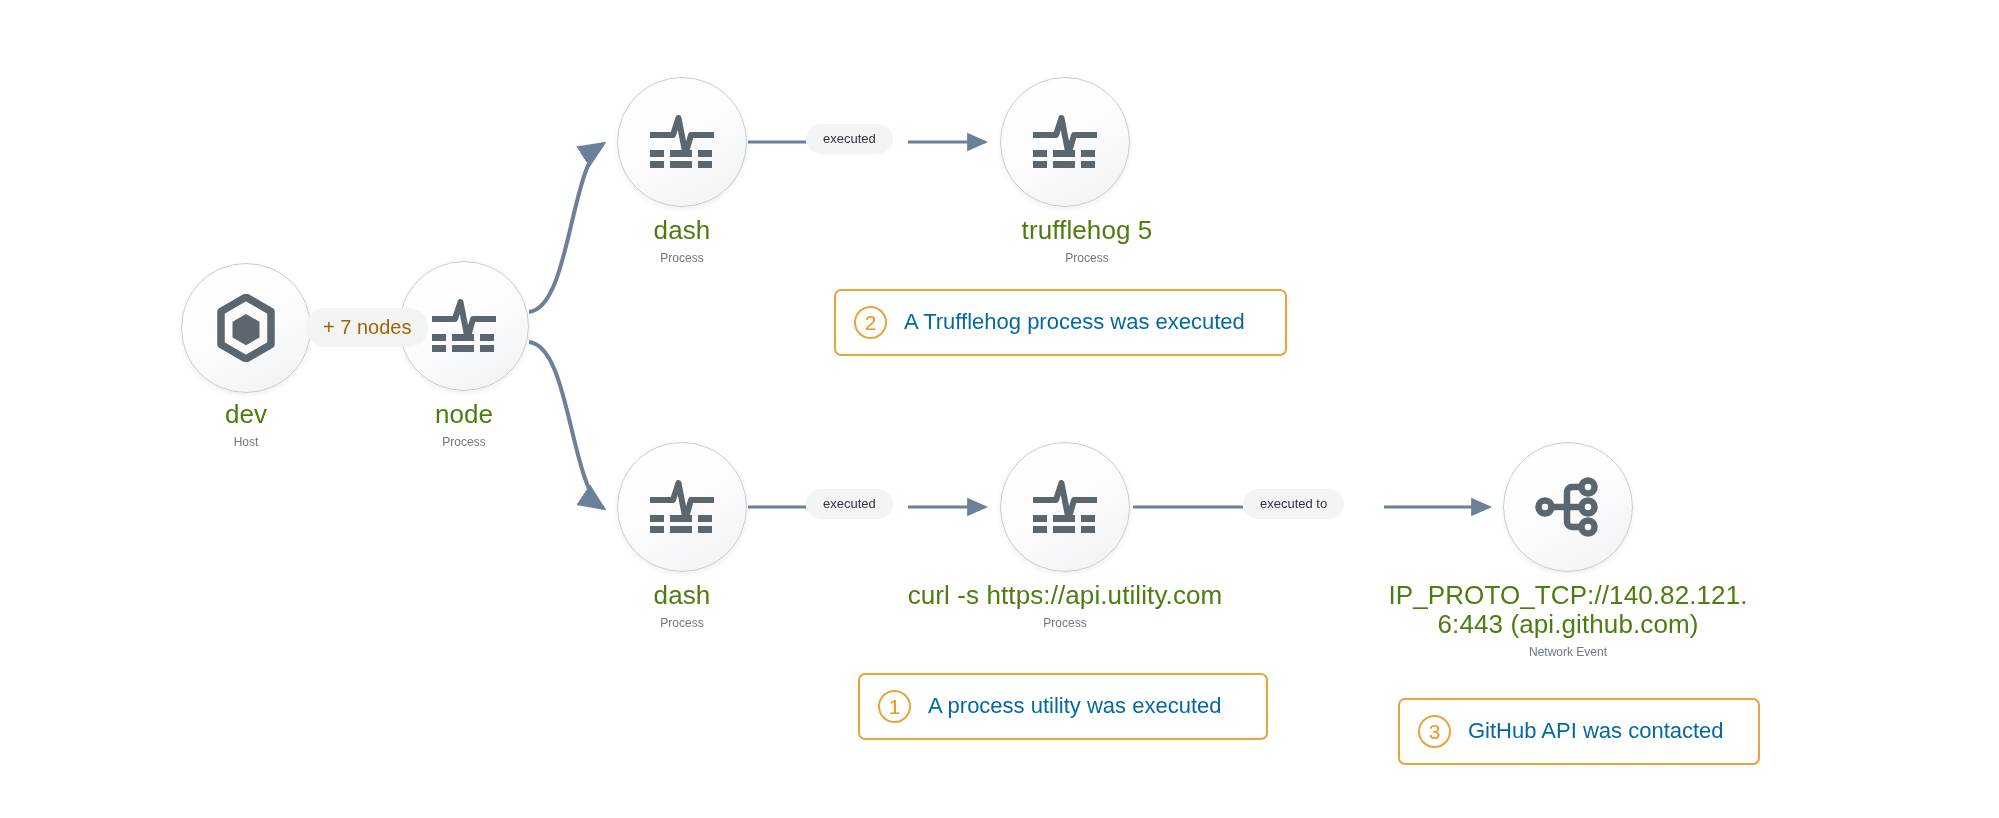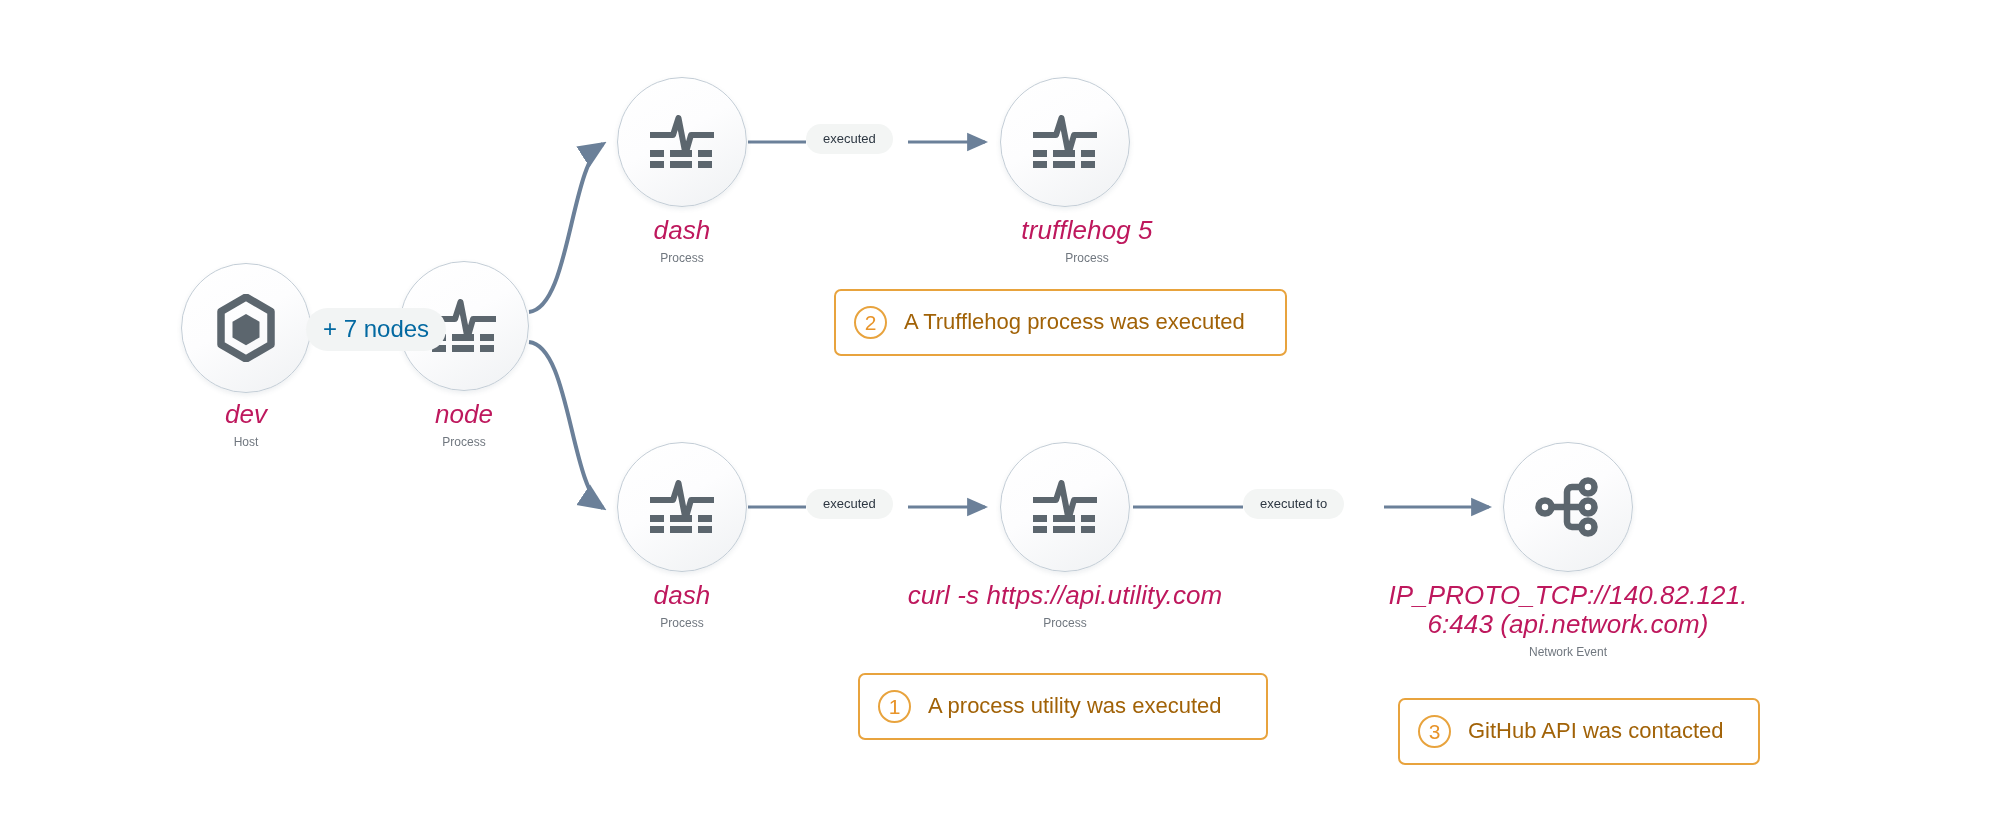--- a/index.html
+++ b/index.html
@@ -44,25 +44,24 @@
   }
   .node svg { display: block; }
 
   .node-label {
     position: absolute;
     text-align: center;
     z-index: 4;
   }
   .node-title {
     font-size: 26px;
-    color: #be185d;
+    color: #4d7c0f;
     line-height: 1.12;
     letter-spacing: 0.1px;
     white-space: pre-line;
-    font-style: italic;
   }
   .node-type {
     font-size: 12px;
     color: #70777f;
     margin-top: 6px;
     line-height: 1.2;
   }
 
   
   .edge-pill {
@@ -76,22 +75,22 @@
     z-index: 5;
     line-height: 1;
   }
 
   
   .cluster-badge {
     position: absolute;
     background: #f2f4f4;
     border-radius: 999px;
     padding: 9px 17px 10px 17px;
-    font-size: 24px;
-    color: #0369a1;
+    font-size: 20px;
+    color: #a16207;
     white-space: nowrap;
     z-index: 6;
     line-height: 1;
   }
 
   
   .annotation {
     position: absolute;
     display: flex;
     align-items: center;
@@ -112,21 +111,21 @@
     color: #e8942a;
     font-size: 21px;
     display: flex;
     align-items: center;
     justify-content: center;
     line-height: 1;
     box-sizing: border-box;
   }
   .annotation-text {
     font-size: 22px;
-    color: #a16207;
+    color: #0369a1;
     white-space: nowrap;
     line-height: 1.1;
   }
 </style>
 </head>
 <body>
 
 <div id="canvas">
 
   <svg id="edges" viewBox="0 0 1999 818" xmlns="http://www.w3.org/2000/svg">
@@ -299,21 +298,21 @@
           <circle cx="11" cy="31" r="6.5"></circle>
           <circle cx="54" cy="11" r="6.5"></circle>
           <circle cx="54" cy="31" r="6.5"></circle>
           <circle cx="54" cy="51" r="6.5"></circle>
         </g>
       </svg>
     </span>
   </div>
   <div class="node-label" style="left:1368px; top:581px; width:400px;">
     <div class="node-title">IP_PROTO_TCP://140.82.121.
-6:443 (api.network.com)</div>
+6:443 (api.github.com)</div>
     <div class="node-type">Network Event</div>
   </div>
 
   <div class="annotation" style="left:858px; top:673px; width:410px; height:67px;">
     <span class="annotation-num">1</span>
     <span class="annotation-text">A process utility was executed</span>
   </div>
 
   <div class="annotation" style="left:1398px; top:698px; width:362px; height:67px;">
     <span class="annotation-num">3</span>

